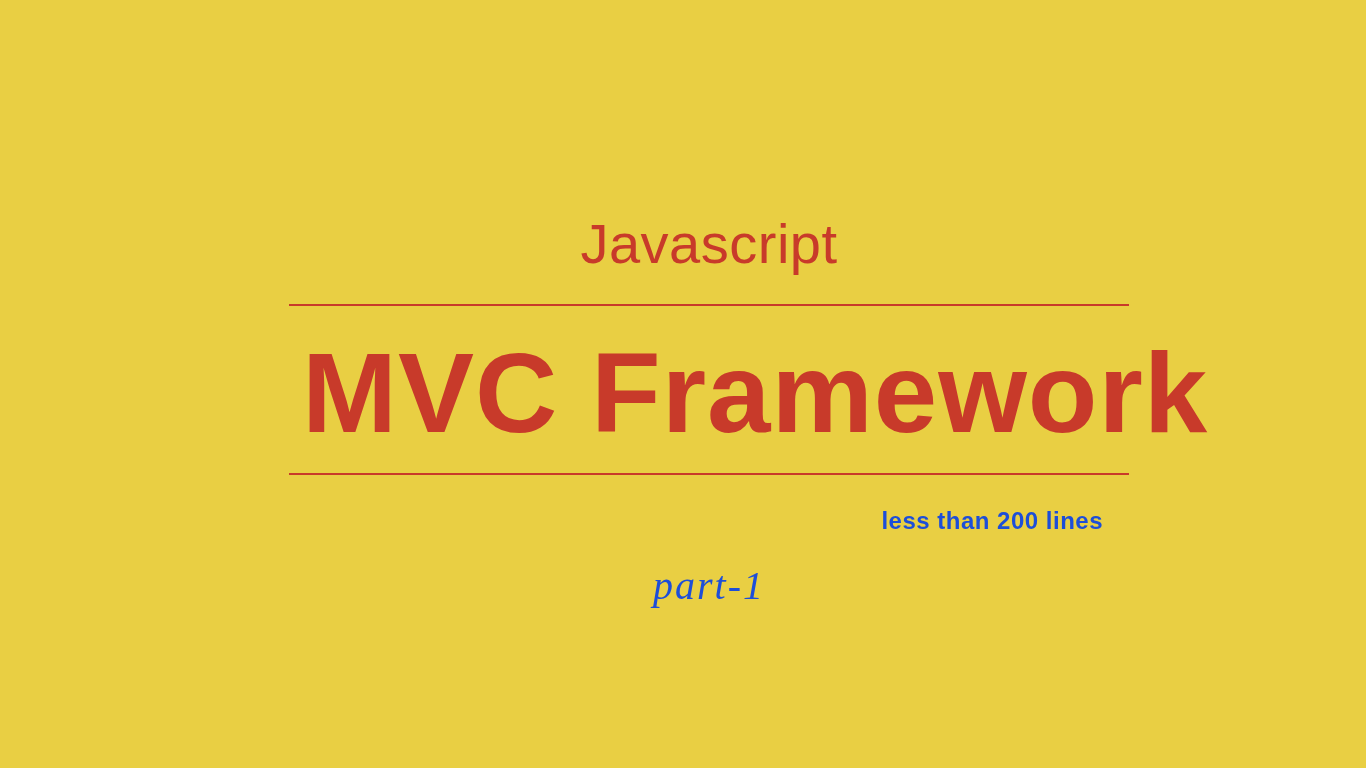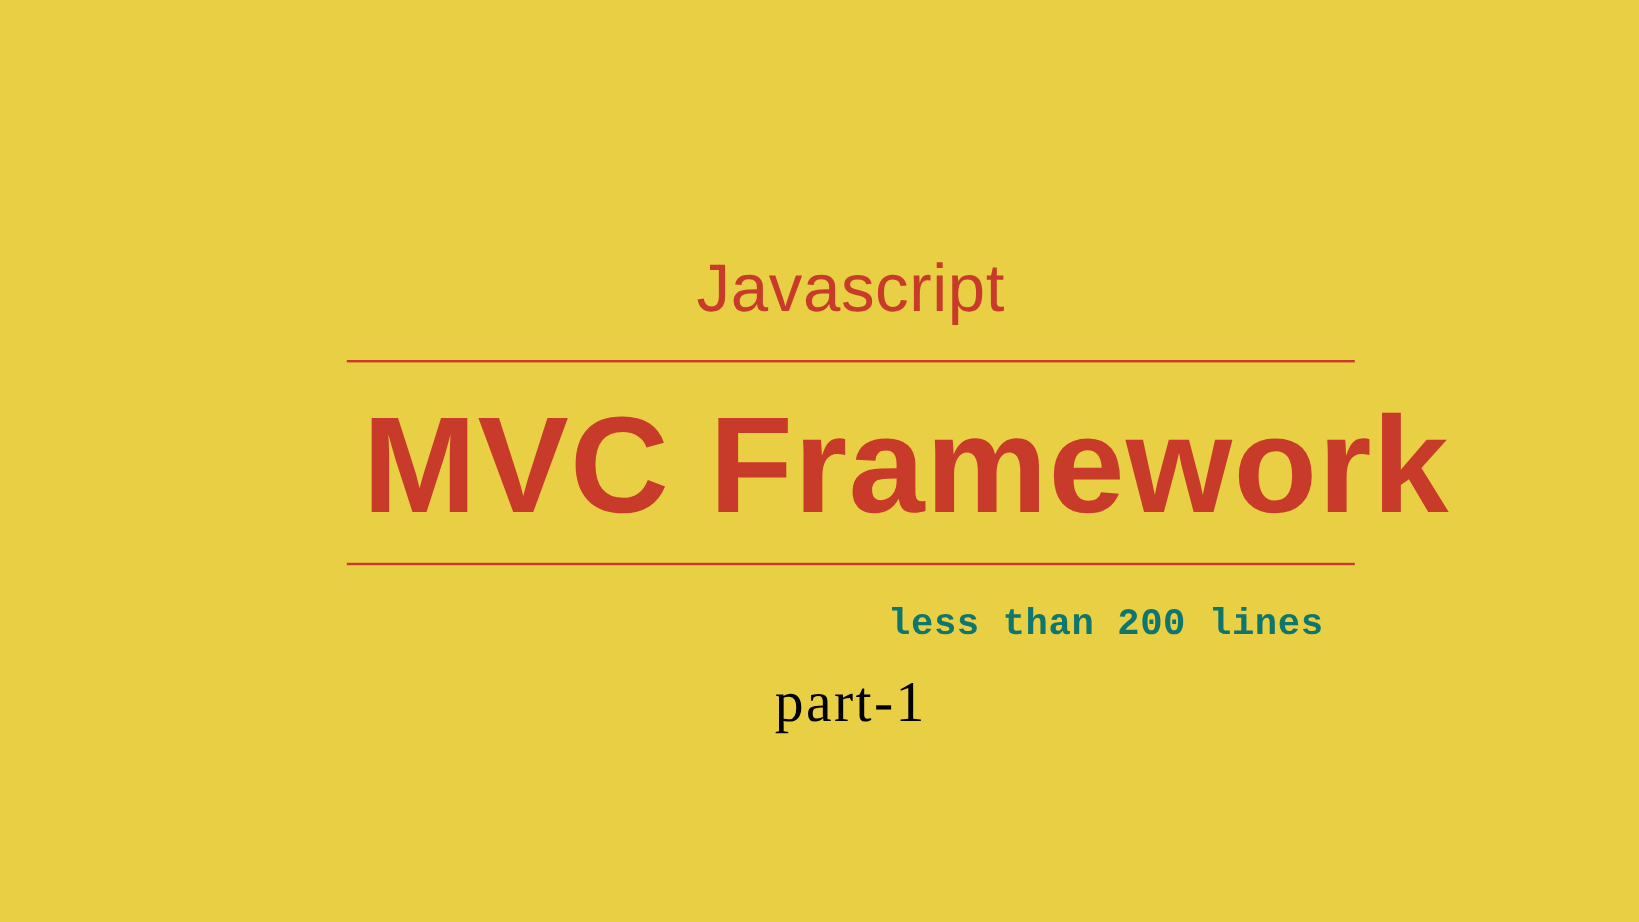--- a/index.html
+++ b/index.html
@@ -54,31 +54,32 @@
 
   .subtitle-row {
     position: relative;
     height: 40px;
   }
 
   .subtitle {
     position: absolute;
     right: 0;
     top: 6px;
-    font-family: Liberation Mono, monospace;
+    font-family: Liberation Sans, sans-serif;
     font-weight: 700;
-    font-size: 31px;
-    color: #0f766e;
+    font-size: 24px;
+    color: #1d4ed8;
     letter-spacing: 0.5px;
   }
 
   .part-label {
     font-family: "Brush Script MT", "Brush Script Std", "Snell Roundhand", "Apple Chancery", cursive;
-    font-size: 48px;
-    color: #000000;
+    font-style: italic;
+    font-size: 40px;
+    color: #1d4ed8;
     margin-top: 34px;
     letter-spacing: 2px;
   }
 </style>
 </head>
 <body>
 
 <div class="container">
   <div class="top-label">Javascript</div>
   <hr class="rule">

